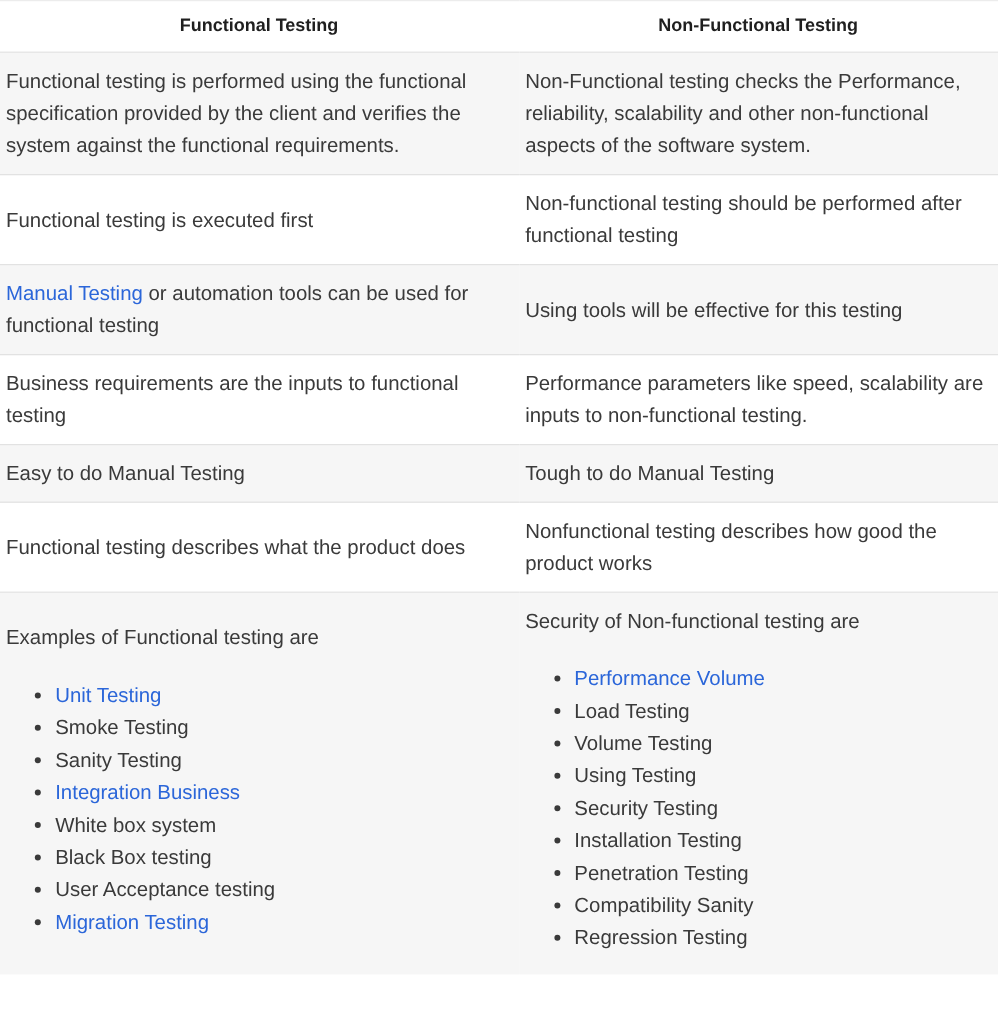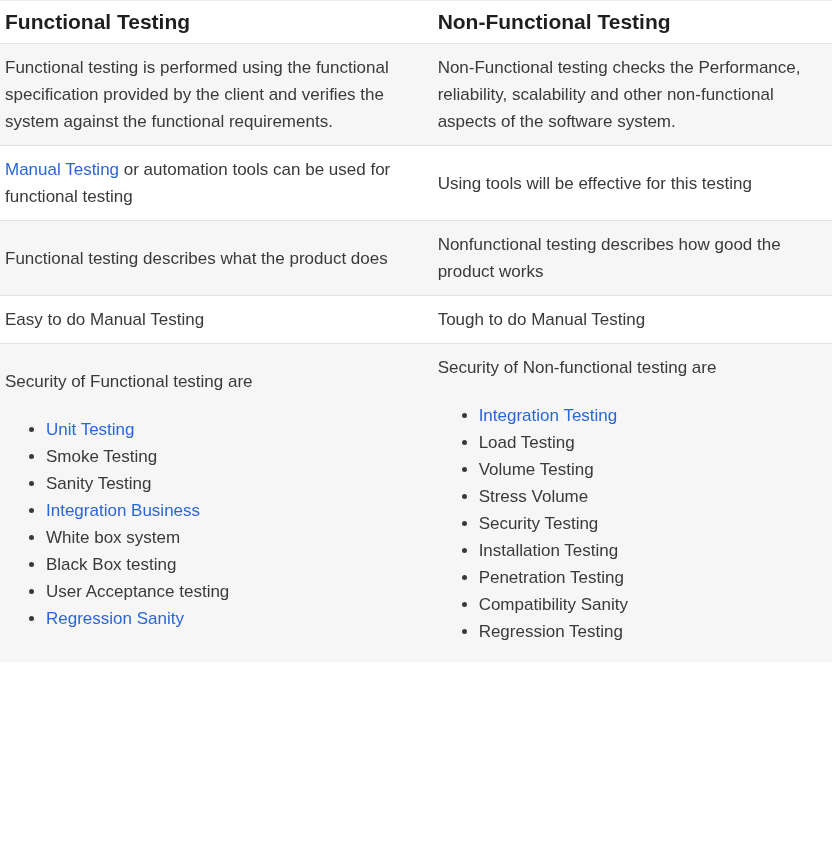--- a/index.html
+++ b/index.html
@@ -24,23 +24,23 @@
     font-size: 17px;
     line-height: 27px;
     color: var(--text-color);
   }
   table.compare {
     width: 100%;
     border-collapse: collapse;
     table-layout: fixed;
   }
   table.compare th {
-    text-align: left;
+    text-align: center;
     font-weight: bold;
-    font-size: 21px;
+    font-size: 15px;
     color: var(--header-color);
     padding: 7px 6px 8px 5px;
     border-top: 1px solid #ececec;
     border-bottom: 1px solid var(--border-color);
     background: #ffffff;
   }
   table.compare th.col-left  { width: 52%; }
   table.compare th.col-right { width: 48%; }
   table.compare td {
     vertical-align: middle;
@@ -85,63 +85,79 @@
       <tr>
         <td>
           <p><span>Functional testing is performed using the functional specification provided by the client and verifies the system against the functional requirements.</span></p>
         </td>
         <td>
           <p><span>Non-Functional testing checks the Performance, reliability, scalability and other non-functional aspects of the software system.</span></p>
         </td>
       </tr>
       <tr>
         <td>
+          <p><span>Functional testing is executed first</span></p>
+        </td>
+        <td>
+          <p><span>Non-functional testing should be performed after functional testing</span></p>
+        </td>
+      </tr>
+      <tr>
+        <td>
           <p><a href="#">Manual Testing</a><span> or automation tools can be used for functional testing</span></p>
         </td>
         <td>
           <p><span>Using tools will be effective for this testing</span></p>
+        </td>
+      </tr>
+      <tr>
+        <td>
+          <p><span>Business requirements are the inputs to functional testing</span></p>
+        </td>
+        <td>
+          <p><span>Performance parameters like speed, scalability are inputs to non-functional testing.</span></p>
+        </td>
+      </tr>
+      <tr>
+        <td>
+          <p><span>Easy to do Manual Testing</span></p>
+        </td>
+        <td>
+          <p><span>Tough to do Manual Testing</span></p>
         </td>
       </tr>
       <tr>
         <td>
           <p><span>Functional testing describes what the product does</span></p>
         </td>
         <td>
           <p><span>Nonfunctional testing describes how good the product works</span></p>
         </td>
       </tr>
       <tr>
         <td>
-          <p><span>Easy to do Manual Testing</span></p>
-        </td>
-        <td>
-          <p><span>Tough to do Manual Testing</span></p>
-        </td>
-      </tr>
-      <tr>
-        <td>
-          <p><span>Security of Functional testing are</span></p>
+          <p><span>Examples of Functional testing are</span></p>
           <ul>
             <li><a href="#">Unit Testing</a></li>
             <li><span>Smoke Testing</span></li>
             <li><span>Sanity Testing</span></li>
             <li><a href="#">Integration Business</a></li>
             <li><span>White box system</span></li>
             <li><span>Black Box testing</span></li>
             <li><span>User Acceptance testing</span></li>
-            <li><a href="#">Regression Sanity</a></li>
+            <li><a href="#">Migration Testing</a></li>
           </ul>
         </td>
         <td>
           <p><span>Security of Non-functional testing are</span></p>
           <ul>
-            <li><a href="#">Integration Testing</a></li>
+            <li><a href="#">Performance Volume</a></li>
             <li><span>Load Testing</span></li>
             <li><span>Volume Testing</span></li>
-            <li><span>Stress Volume</span></li>
+            <li><span>Using Testing</span></li>
             <li><span>Security Testing</span></li>
             <li><span>Installation Testing</span></li>
             <li><span>Penetration Testing</span></li>
             <li><span>Compatibility Sanity</span></li>
             <li><span>Regression Testing</span></li>
           </ul>
         </td>
       </tr>
     </tbody>
 </table>

